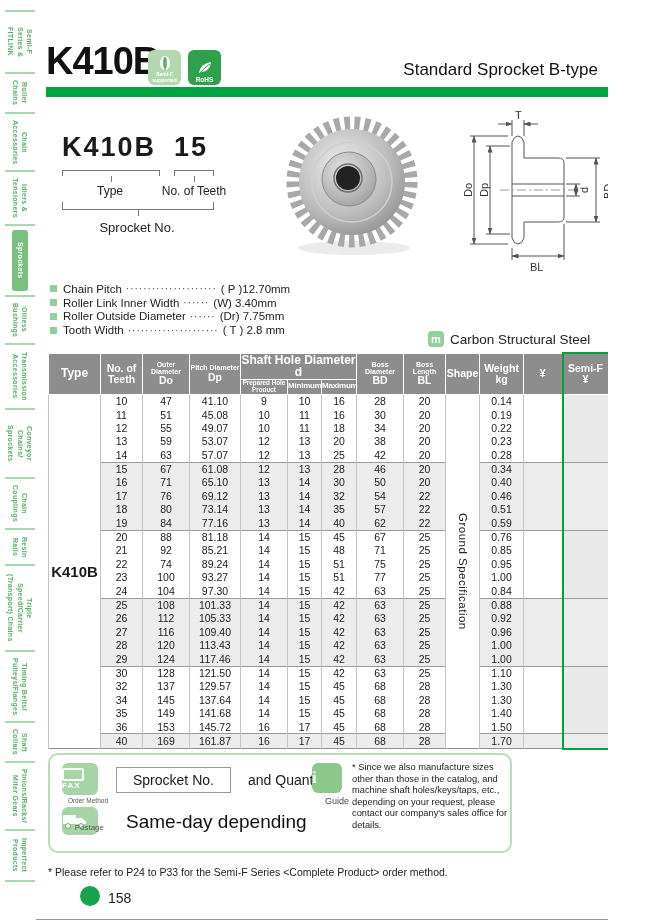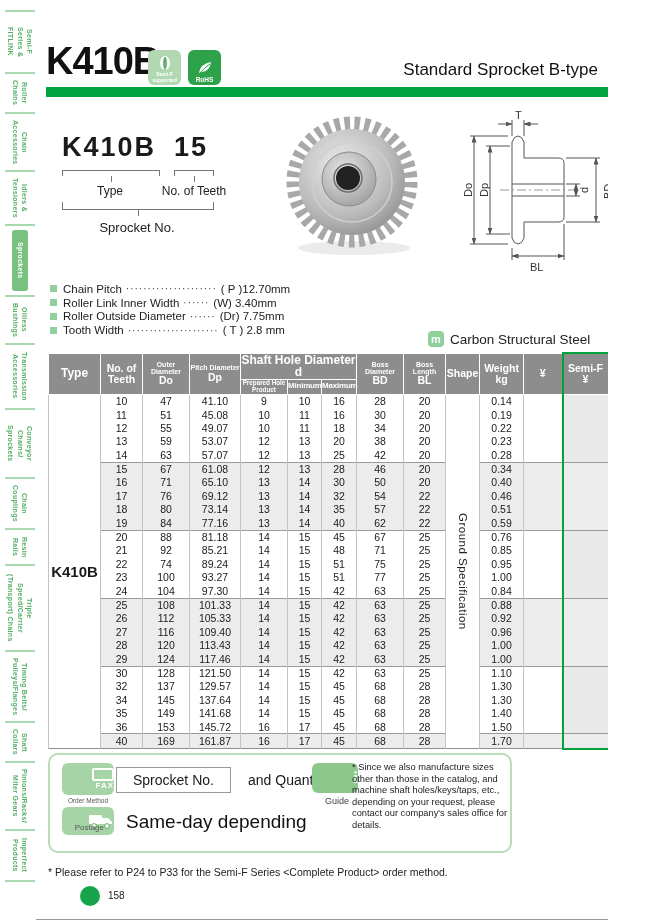--- a/index.html
+++ b/index.html
@@ -77,40 +77,40 @@
   td.shape-cell{background:#fff;}
   .vert{writing-mode:vertical-rl;margin:0 auto;font-size:11.5px;color:#222;letter-spacing:.5px;}
   td.semif{background:#e9e9e9;border-left:2px solid #00a33e;border-right:2px solid #00a33e;}
   td.semif-last{border-bottom:2px solid #00a33e;}
   th.semif-h{border-left:2px solid #00a33e;border-right:2px solid #00a33e;border-top:2px solid #00a33e;font-size:10px;}
 
   
   .order-box{position:absolute;left:48px;top:753px;width:464px;height:100px;
              border:2px solid #b9ddb9;border-radius:10px;box-sizing:border-box;}
   .tile{position:absolute;background:#a6d4a6;border-radius:6px;display:flex;flex-direction:column;
-        align-items:flex-end;justify-content:center;padding-left:16px;}
+        align-items:flex-start;justify-content:center;}
   .fax-tile{left:12px;top:8px;width:36px;height:32px;}
   .fax-glyph{width:18px;height:9px;border:2px solid #fff;border-radius:2px;}
   .fax-txt{font-size:8px;color:#fff;font-weight:bold;letter-spacing:1px;}
   .tile-label{position:absolute;text-align:right;color:#555;}
   .order-method-label{left:2px;top:42px;width:56px;font-size:6.5px;}
   .spk-box{position:absolute;left:66px;top:12px;border:1px solid #999;padding:4px 16px;font-size:14px;background:#fff;}
   .and-q{position:absolute;left:198px;top:17px;font-size:14px;}
   .guide-tile{left:262px;top:8px;width:30px;height:30px;background:#8cc88c;color:#eef7ee;font-weight:bold;
               font-size:17px;font-family:"Liberation Serif",serif;}
   .guide-label{left:255px;top:41px;width:44px;font-size:9px;color:#444;}
   .guide-note{position:absolute;left:302px;top:7px;width:158px;font-size:9.3px;line-height:1.25;color:#222;}
   .truck-tile{left:12px;top:52px;width:36px;height:28px;}
   .postage-label{left:6px;top:68px;width:48px;font-size:8px;}
   .shipping{position:absolute;left:76px;top:56px;font-size:19px;color:#111;}
 
   
   .footnote{position:absolute;left:48px;top:866px;font-size:10.5px;color:#222;}
   .page-dot{position:absolute;left:80px;top:886px;width:20px;height:20px;border-radius:50%;background:#17a349;}
-  .page-num{position:absolute;left:108px;top:890px;font-size:10px;color:#222;}
+  .page-num{position:absolute;left:108px;top:890px;font-size:14px;color:#222;}
   .bottom-line{position:absolute;left:36px;right:0;bottom:3px;height:1px;background:#9a9a9a;}
 </style>
 </head>
 <body>
 
 <div class="page">
 
   <div class="sidebar">
       <div class="side-sep"></div>
       <div class="side-item">Semi-F Series &amp; FITLINK</div>

